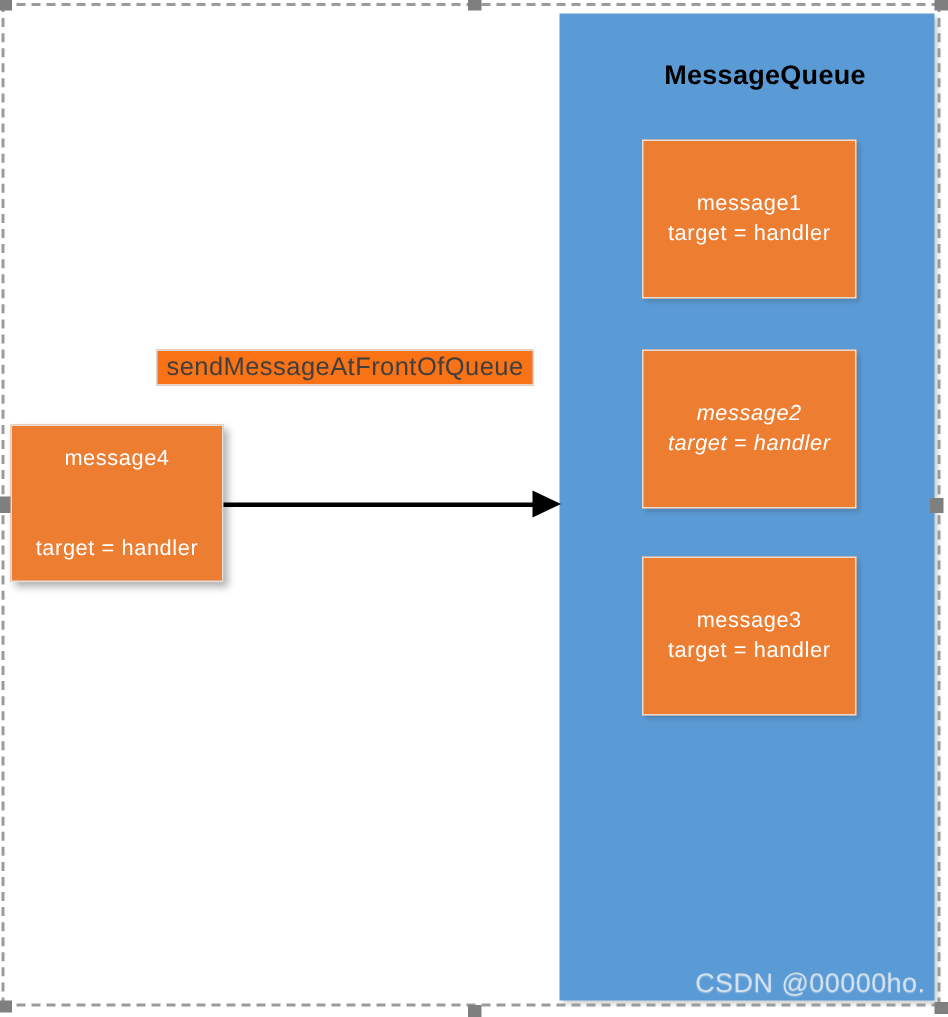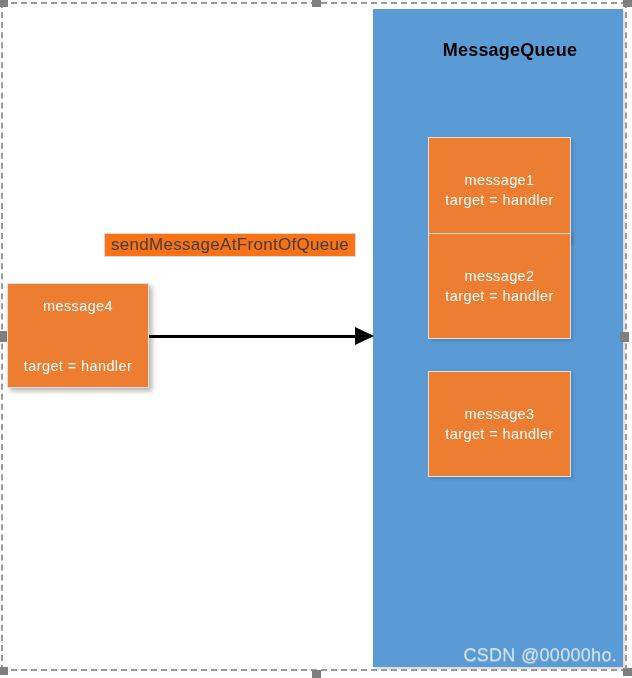--- a/index.html
+++ b/index.html
@@ -78,22 +78,22 @@
     flex-direction: column;
     align-items: center;
     justify-content: center;
     color: #ffffff;
     font-size: 14.5px;
     line-height: 20px;
     letter-spacing: 0.4px;
     text-align: center;
   }
   .q-msg { left: 55px; }
-  .q-msg-1 { top: 84px; margin-top: 44px; }
-  .q-msg-2 { top: 224px; }
+  .q-msg-1 { top: 84px; }
+  .q-msg-2 { top: 224px; font-style: italic; }
   .q-msg-3 { top: 362px; text-align: right; }
 
   .incoming-box {
     left: 7px;
     top: 283px;
     width: 142px;
     height: 105px;
     box-shadow: 3px 3px 5px rgba(0,0,0,0.3);
     gap: 40px;
   }

